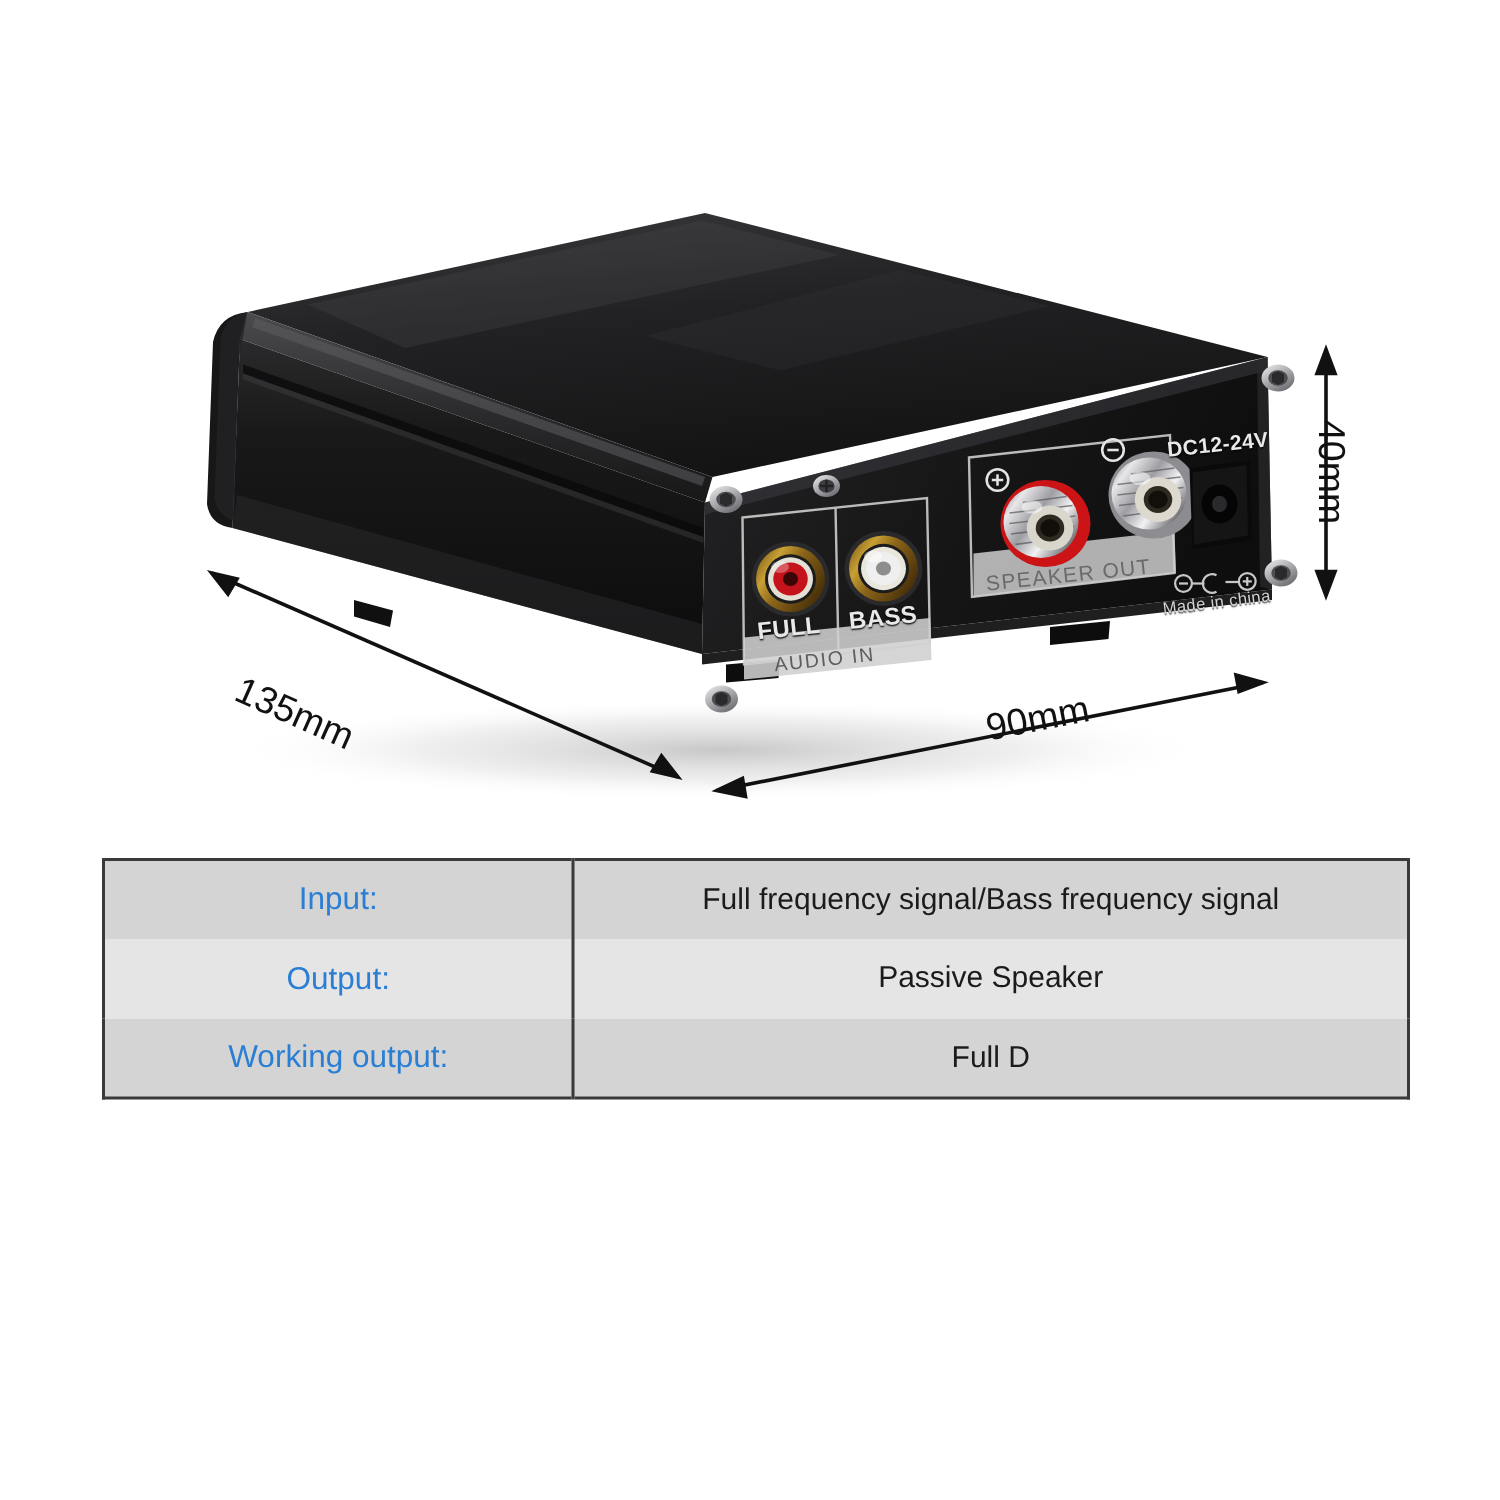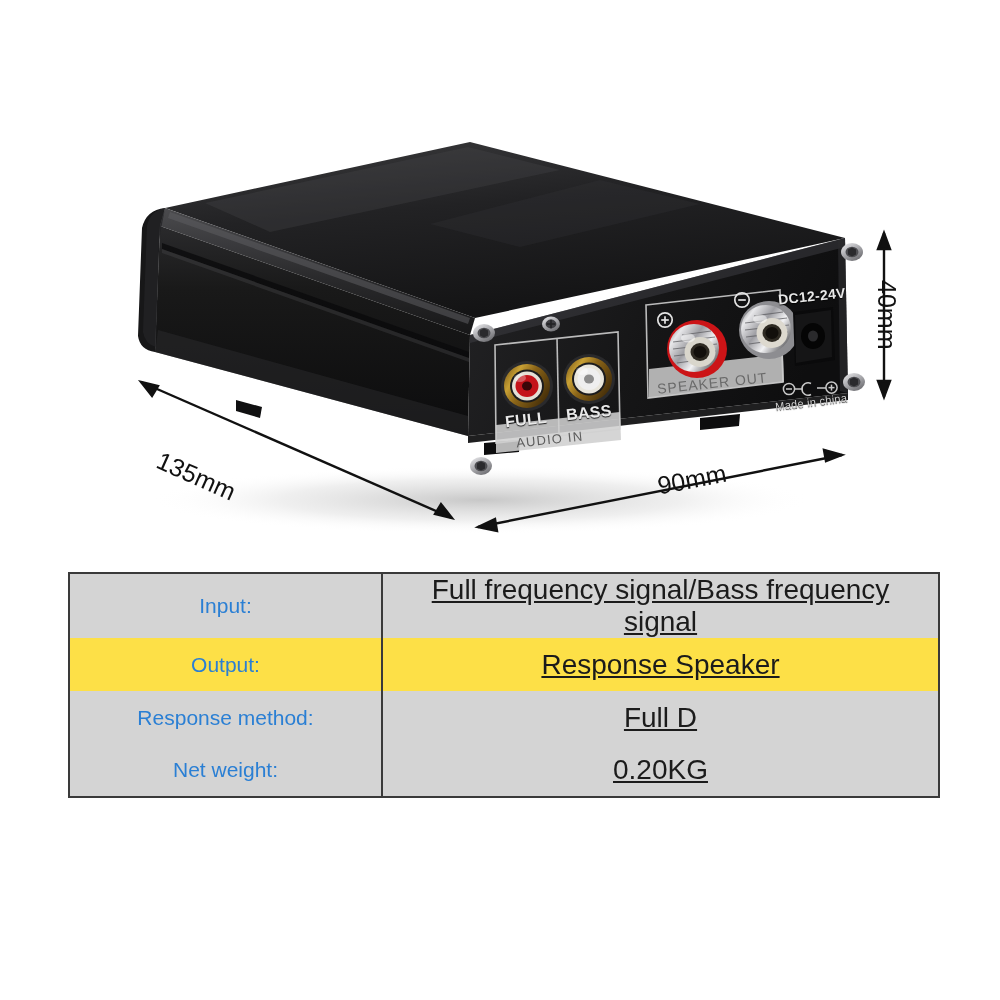--- a/index.html
+++ b/index.html
@@ -47,31 +47,30 @@
     table-layout: fixed;
   }
   #spec-table td {
     border: 0;
     height: 53px;
     padding: 0 22px;
     text-align: center;
     vertical-align: middle;
   }
   #spec-table tr.odd td { background: #d4d4d4; }
-  #spec-table tr.even td { background: #fde047; }
+  #spec-table tr.even td { background: #e5e5e5; }
   td.spec-label {
     width: 313px;
     color: #2a7fd4;
     font-size: 21px;
     border-right: 2px solid #3a3a3a !important;
   }
   td.spec-value {
     color: #1b1b1b;
-    font-size: 28px;
-    text-decoration: underline;
+    font-size: 20px;
   }
 </style>
 </head>
 <body>
 
 <div id="page">
 
   <div id="photo">
 
     <svg id="amp-svg" viewBox="0 0 1000 560">
@@ -318,26 +317,22 @@
   </div>
 
   <table id="spec-table">
     <tbody>
       <tr class="odd">
         <td class="spec-label">Input:</td>
         <td class="spec-value">Full frequency signal/Bass frequency signal</td>
       </tr>
       <tr class="even">
         <td class="spec-label">Output:</td>
-        <td class="spec-value">Response Speaker</td>
+        <td class="spec-value">Passive Speaker</td>
       </tr>
       <tr class="odd">
-        <td class="spec-label">Response method:</td>
+        <td class="spec-label">Working output:</td>
         <td class="spec-value">Full D</td>
-      </tr>
-      <tr class="odd">
-        <td class="spec-label">Net weight:</td>
-        <td class="spec-value">0.20KG</td>
       </tr>
     </tbody>
   </table>
 
 </div>
 
 </body></html>

